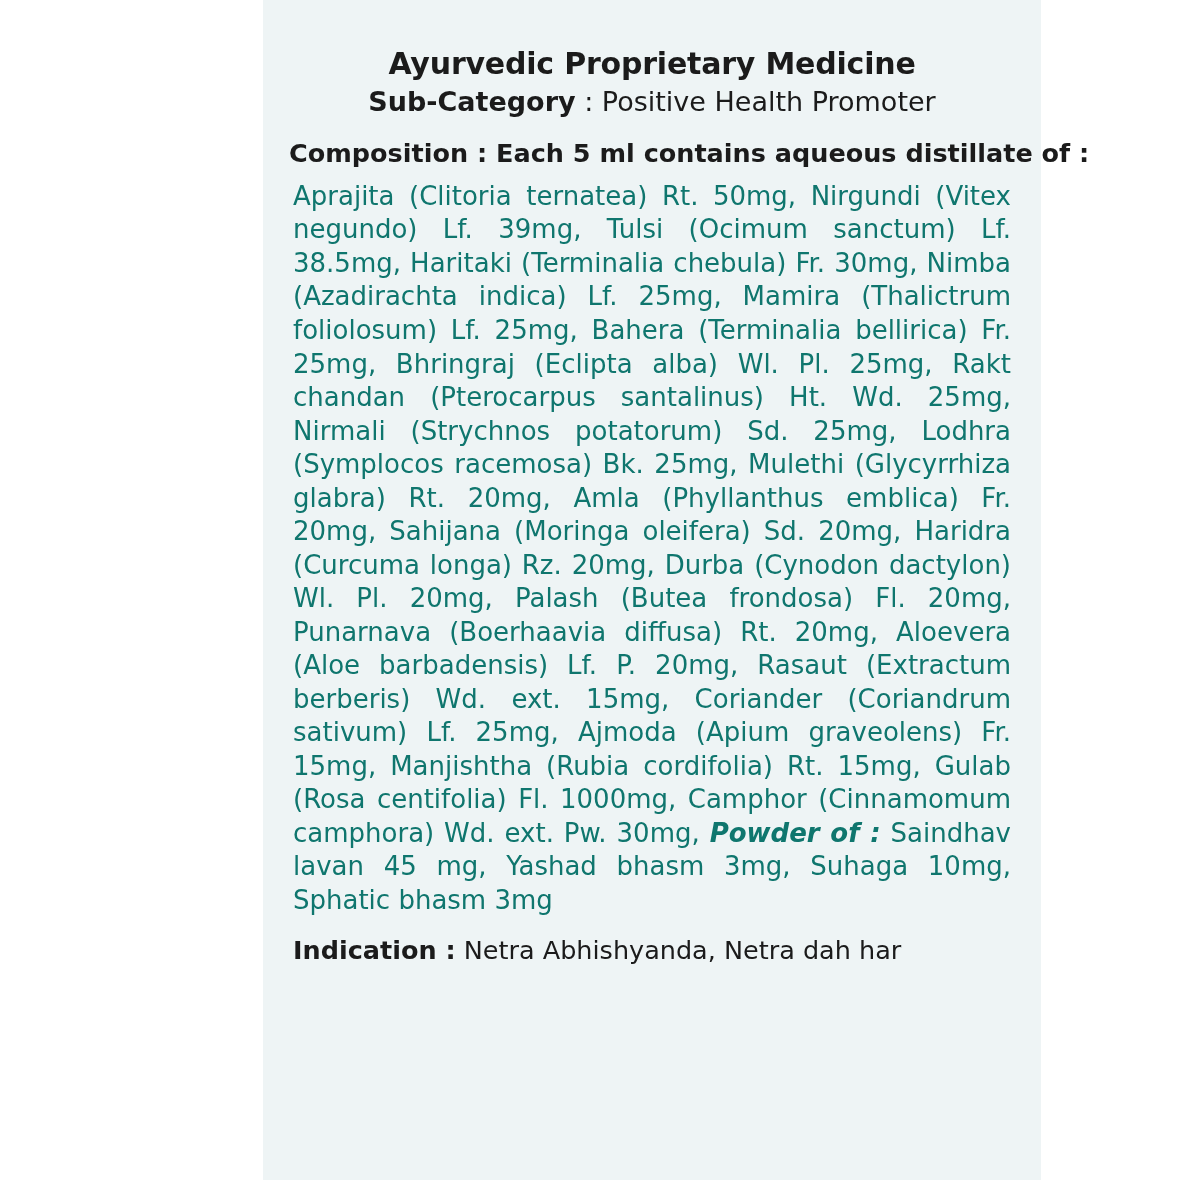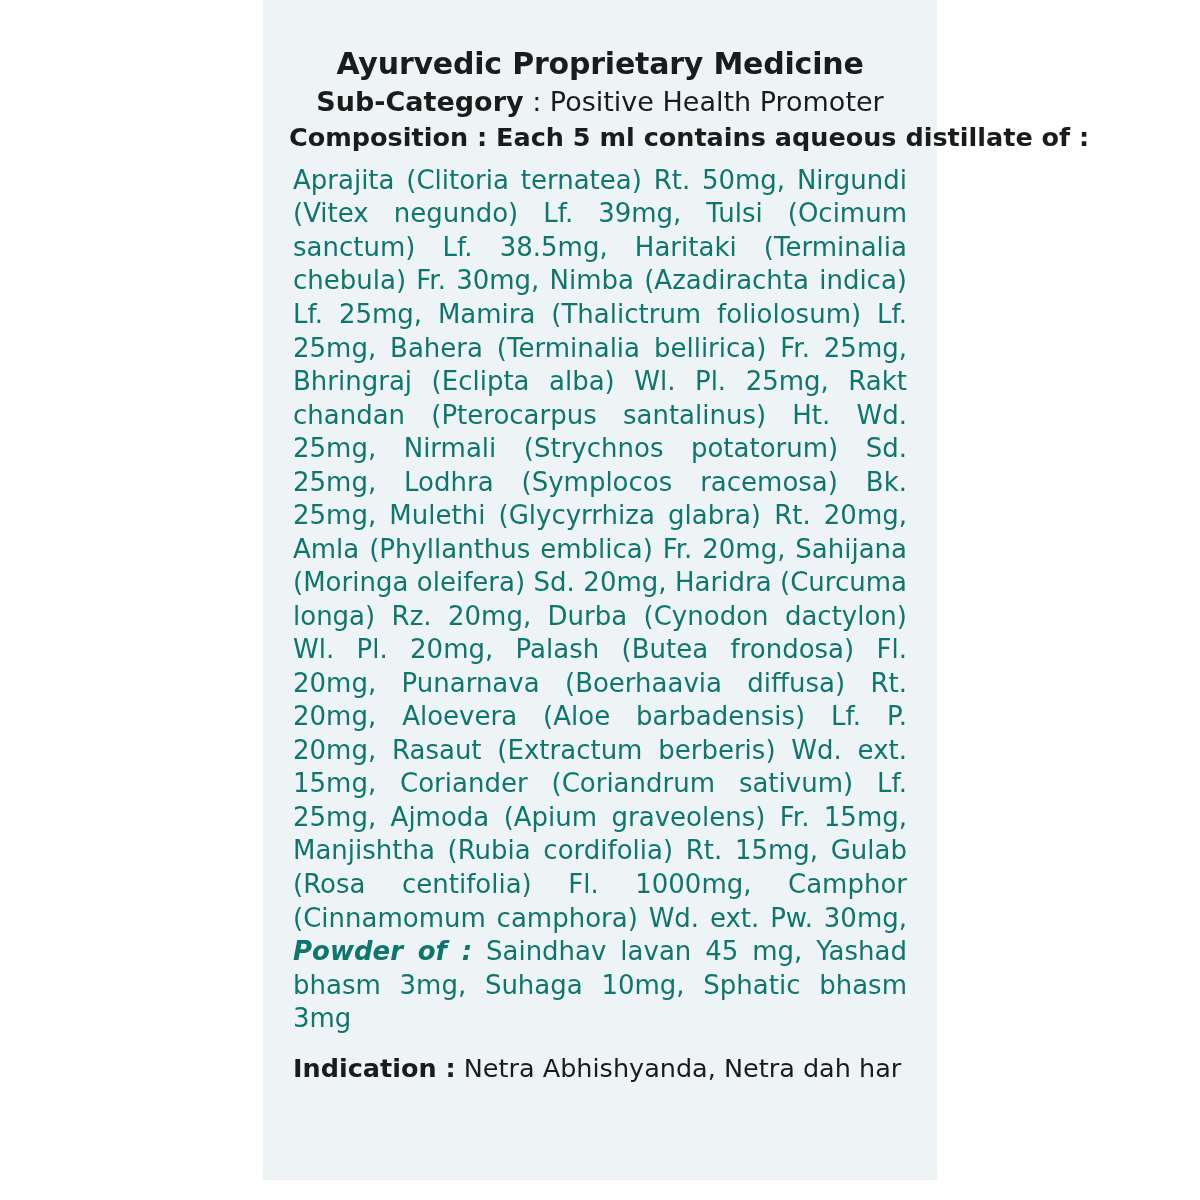--- a/index.html
+++ b/index.html
@@ -10,21 +10,21 @@
   body {
     width: 1200px;
     height: 1200px;
     font-family: "DejaVu Sans", sans-serif;
     overflow: hidden;
   }
   .label-card {
     position: absolute;
     left: 263px;
     top: 0px;
-    width: 674px;
+    width: 778px;
     height: 1180px;
     background: #eef4f5;
     box-sizing: border-box;
     padding: 46px 26px 0 26px;
   }
   .title {
     text-align: center;
     font-size: 30px;
     font-weight: bold;
     color: #1b1b1b;
@@ -39,21 +39,21 @@
     line-height: 1.18;
   }
   .subcategory .bold {
     font-weight: bold;
   }
   .composition-head {
     text-align: center;
     font-size: 25.5px;
     font-weight: bold;
     color: #1b1b1b;
-    margin-top: 4px;
+    margin-top: 20px;
     line-height: 1.2;
     white-space: nowrap;
   }
   .composition-body {
     margin-top: 11px;
     font-size: 26px;
     color: #0f766e;
     line-height: 1.29;
     text-align: justify;
     text-align-last: left;

